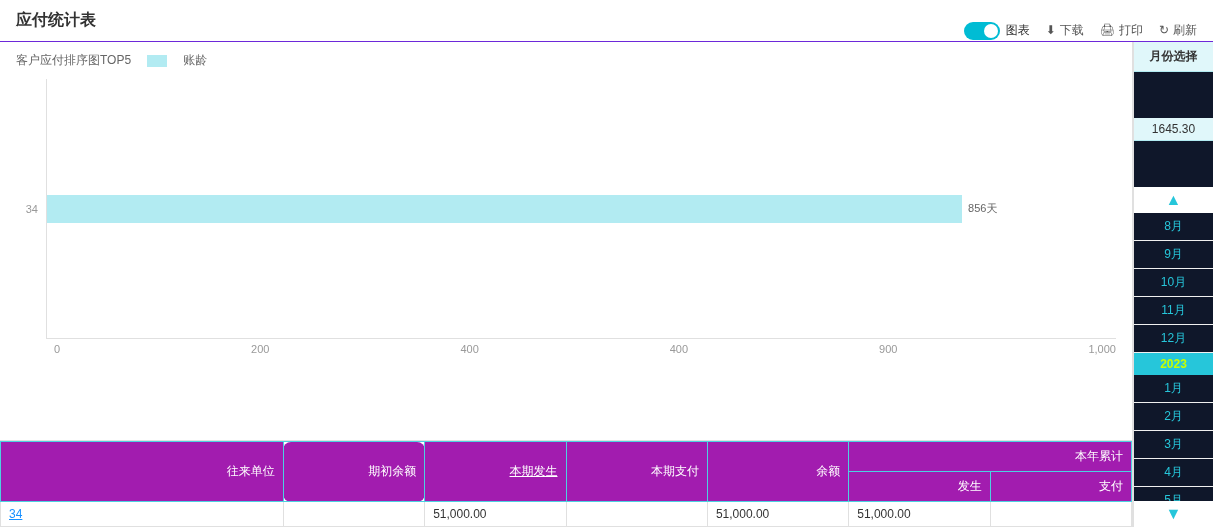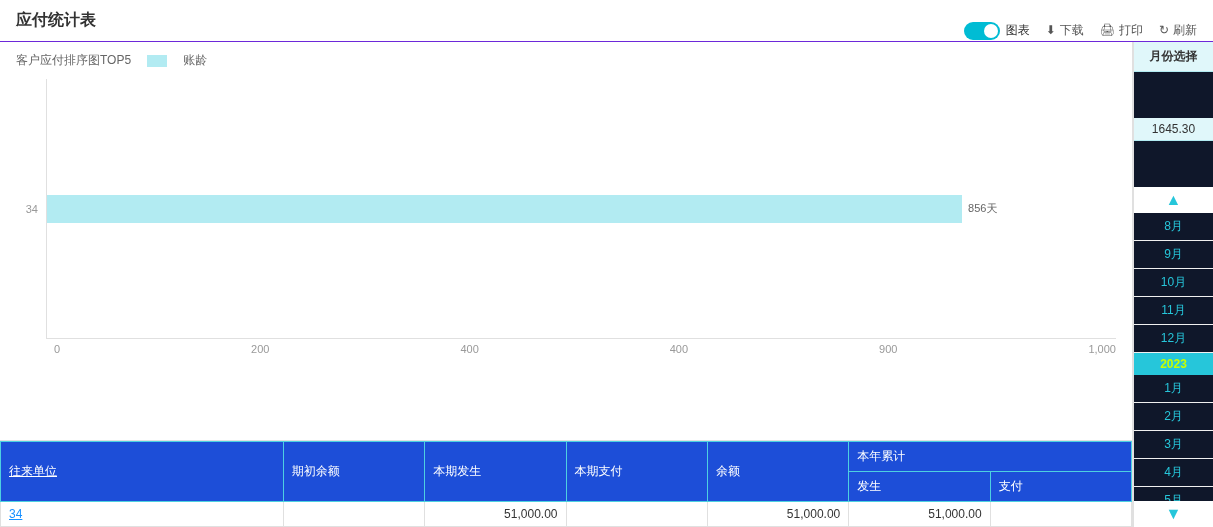--- a/index.html
+++ b/index.html
@@ -35,22 +35,22 @@
     .chart-inner { display: flex; height: 260px; margin-top: 10px; }
     .y-axis { display: flex; flex-direction: column; justify-content: space-between; align-items: flex-end; padding-right: 8px; font-size: 11px; color: #999; width: 30px; }
     .chart-body { flex: 1; position: relative; border-left: 1px solid #e0e0e0; border-bottom: 1px solid #e0e0e0; }
     .chart-bar { background: #b2ebf2; height: 28px; }
     .x-axis { display: flex; justify-content: space-between; margin-left: 38px; font-size: 11px; color: #999; padding-top: 4px; }
 
     
     .table-section { background: #fff; border-top: 1px solid #e0e0e0; }
     .table-wrapper { overflow-x: auto; }
     table { width: 100%; border-collapse: collapse; }
-    .table-header-row-1 th, .table-header-row-2 th { background: #1d4ed8; color: #fff; text-align: left; padding: 6px 8px; font-size: 12px; font-weight: normal; border: 1px solid #4dd0e1; }
-    .table-body tr td { padding: 5px 8px; font-size: 12px; border: 1px solid #e0e0e0; text-align: right; }
+    .table-header-row-1 th, .table-header-row-2 th { background: #a21caf; color: #fff; text-align: right; padding: 6px 8px; font-size: 12px; font-weight: normal; border: 1px solid #4dd0e1; }
+    .table-body tr td { padding: 5px 8px; font-size: 12px; border: 1px solid #e0e0e0; }
     .table-body tr td:first-child { text-align: left; color: #1890ff; text-decoration: underline; cursor: pointer; }
     .table-body tr:nth-child(even) { background: #f9f9f9; }
 
     
     .sidebar { width: 80px; background: #0f172a; border-left: 1px solid #e0e0e0; display: flex; flex-direction: column; overflow: hidden; gap: 46px; }
     .sidebar-header { background: #e0f7fa; color: #333; text-align: center; padding: 6px 4px; font-size: 12px; font-weight: bold; border-bottom: 1px solid #b2ebf2; }
     .sidebar-year { text-align: center; padding: 4px; font-size: 12px; color: #333; background: #e0f7fa; border-bottom: 1px solid #b2ebf2; }
     .sidebar-nav { display: flex; flex-direction: column; align-items: center; overflow: hidden; }
     .sidebar-scroll-btn { width: 100%; text-align: center; padding: 4px; cursor: pointer; color: #26c6da; font-size: 16px; background: #fff; border: none; }
     .sidebar-months { display: flex; flex-direction: column; width: 100%; overflow: hidden; }
@@ -123,23 +123,23 @@
             <span>1,000</span>
           </div>
         </div>
       </div>
 
       <div class="table-section">
         <div class="table-wrapper">
           <table>
             <thead>
               <tr class="table-header-row-1">
-                <th rowspan="2" style="width:220px;text-decoration:underline;">往来单位</th>
-                <th rowspan="2" style="width:110px;">期初余额</th>
-                <th rowspan="2" style="width:110px;">本期发生</th>
+                <th rowspan="2" style="width:220px;">往来单位</th>
+                <th rowspan="2" style="width:110px;border-radius:8px;">期初余额</th>
+                <th rowspan="2" style="width:110px;text-decoration:underline;">本期发生</th>
                 <th rowspan="2" style="width:110px;">本期支付</th>
                 <th rowspan="2" style="width:110px;">余额</th>
                 <th colspan="2">本年累计</th>
               </tr>
               <tr class="table-header-row-2">
                 <th style="width:110px;">发生</th>
                 <th style="width:110px;">支付</th>
               </tr>
             </thead>
             <tbody class="table-body">

